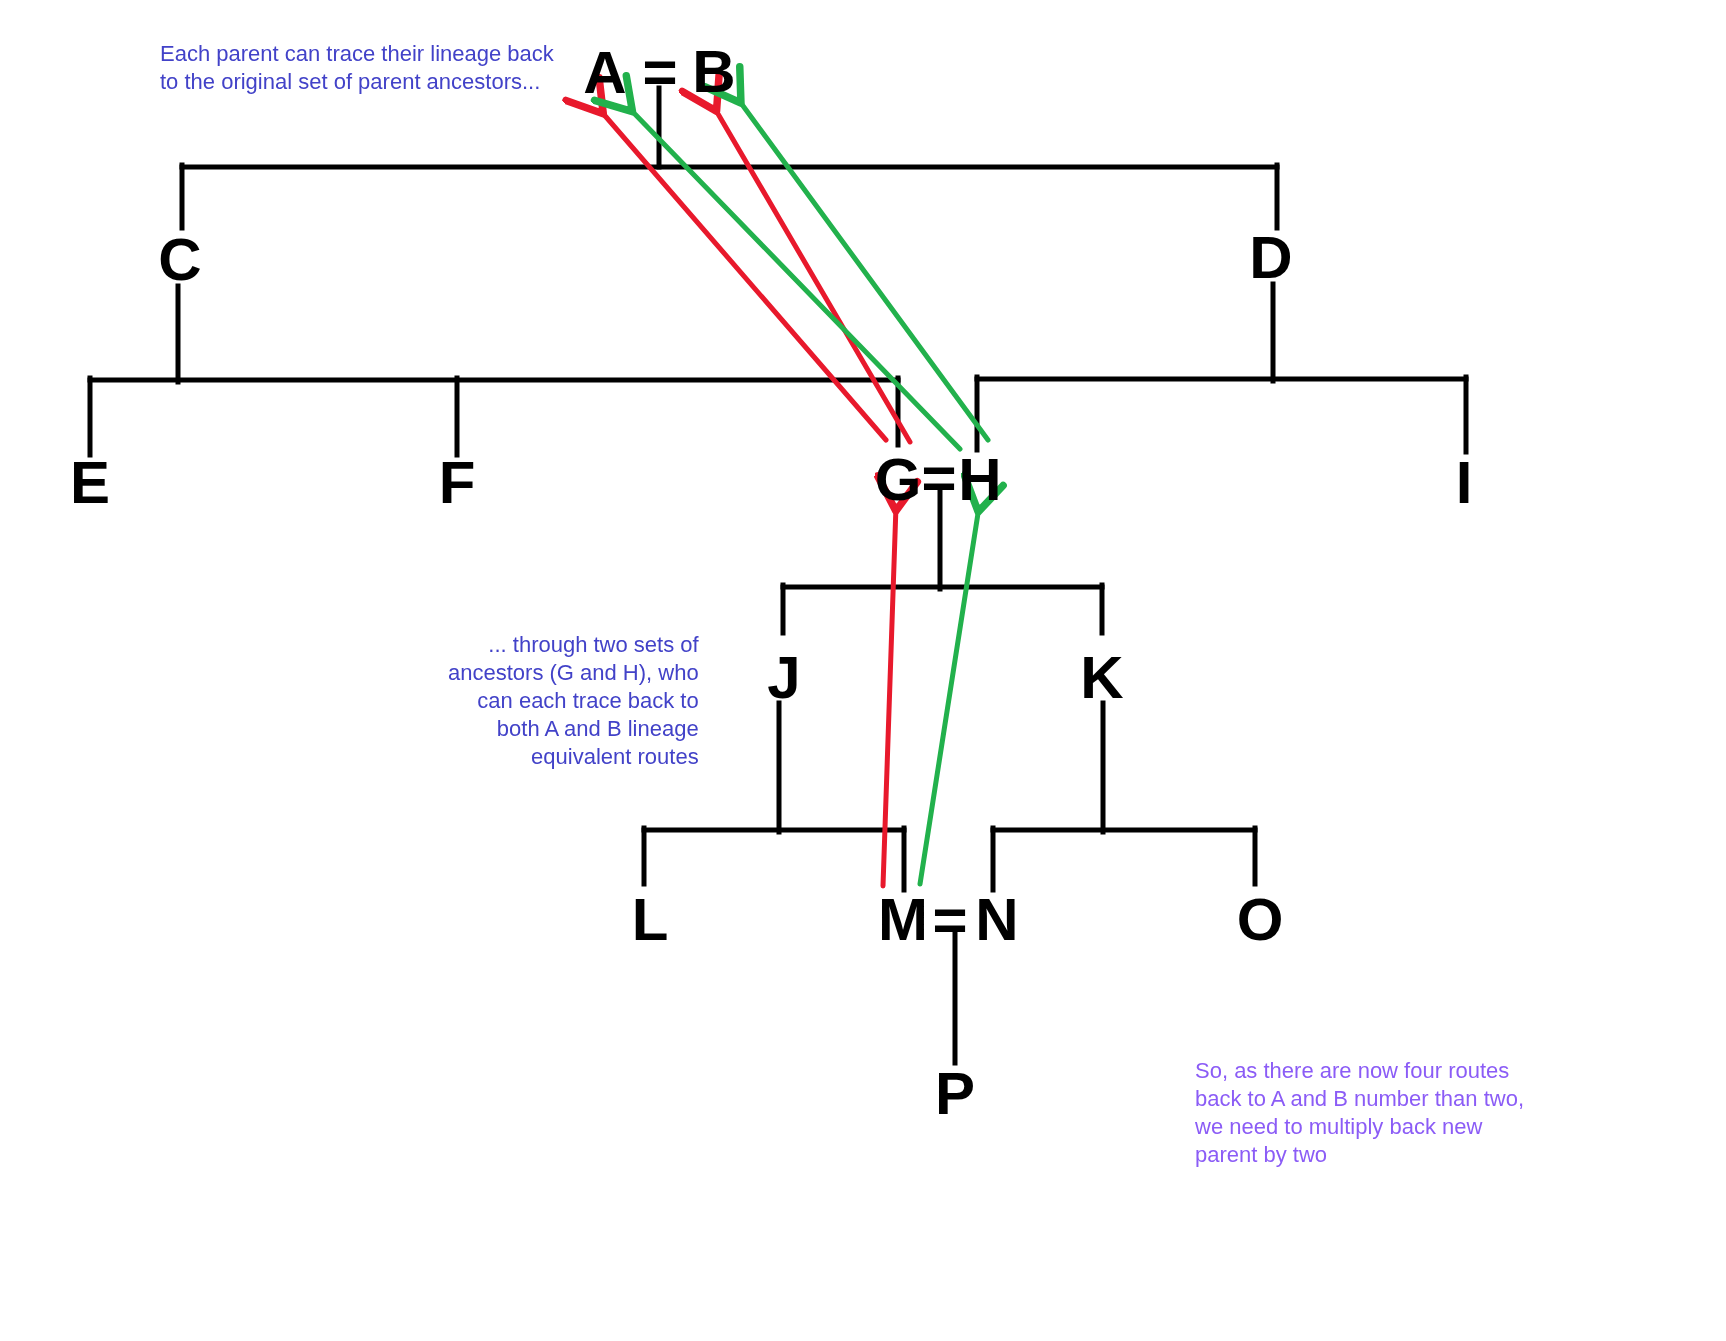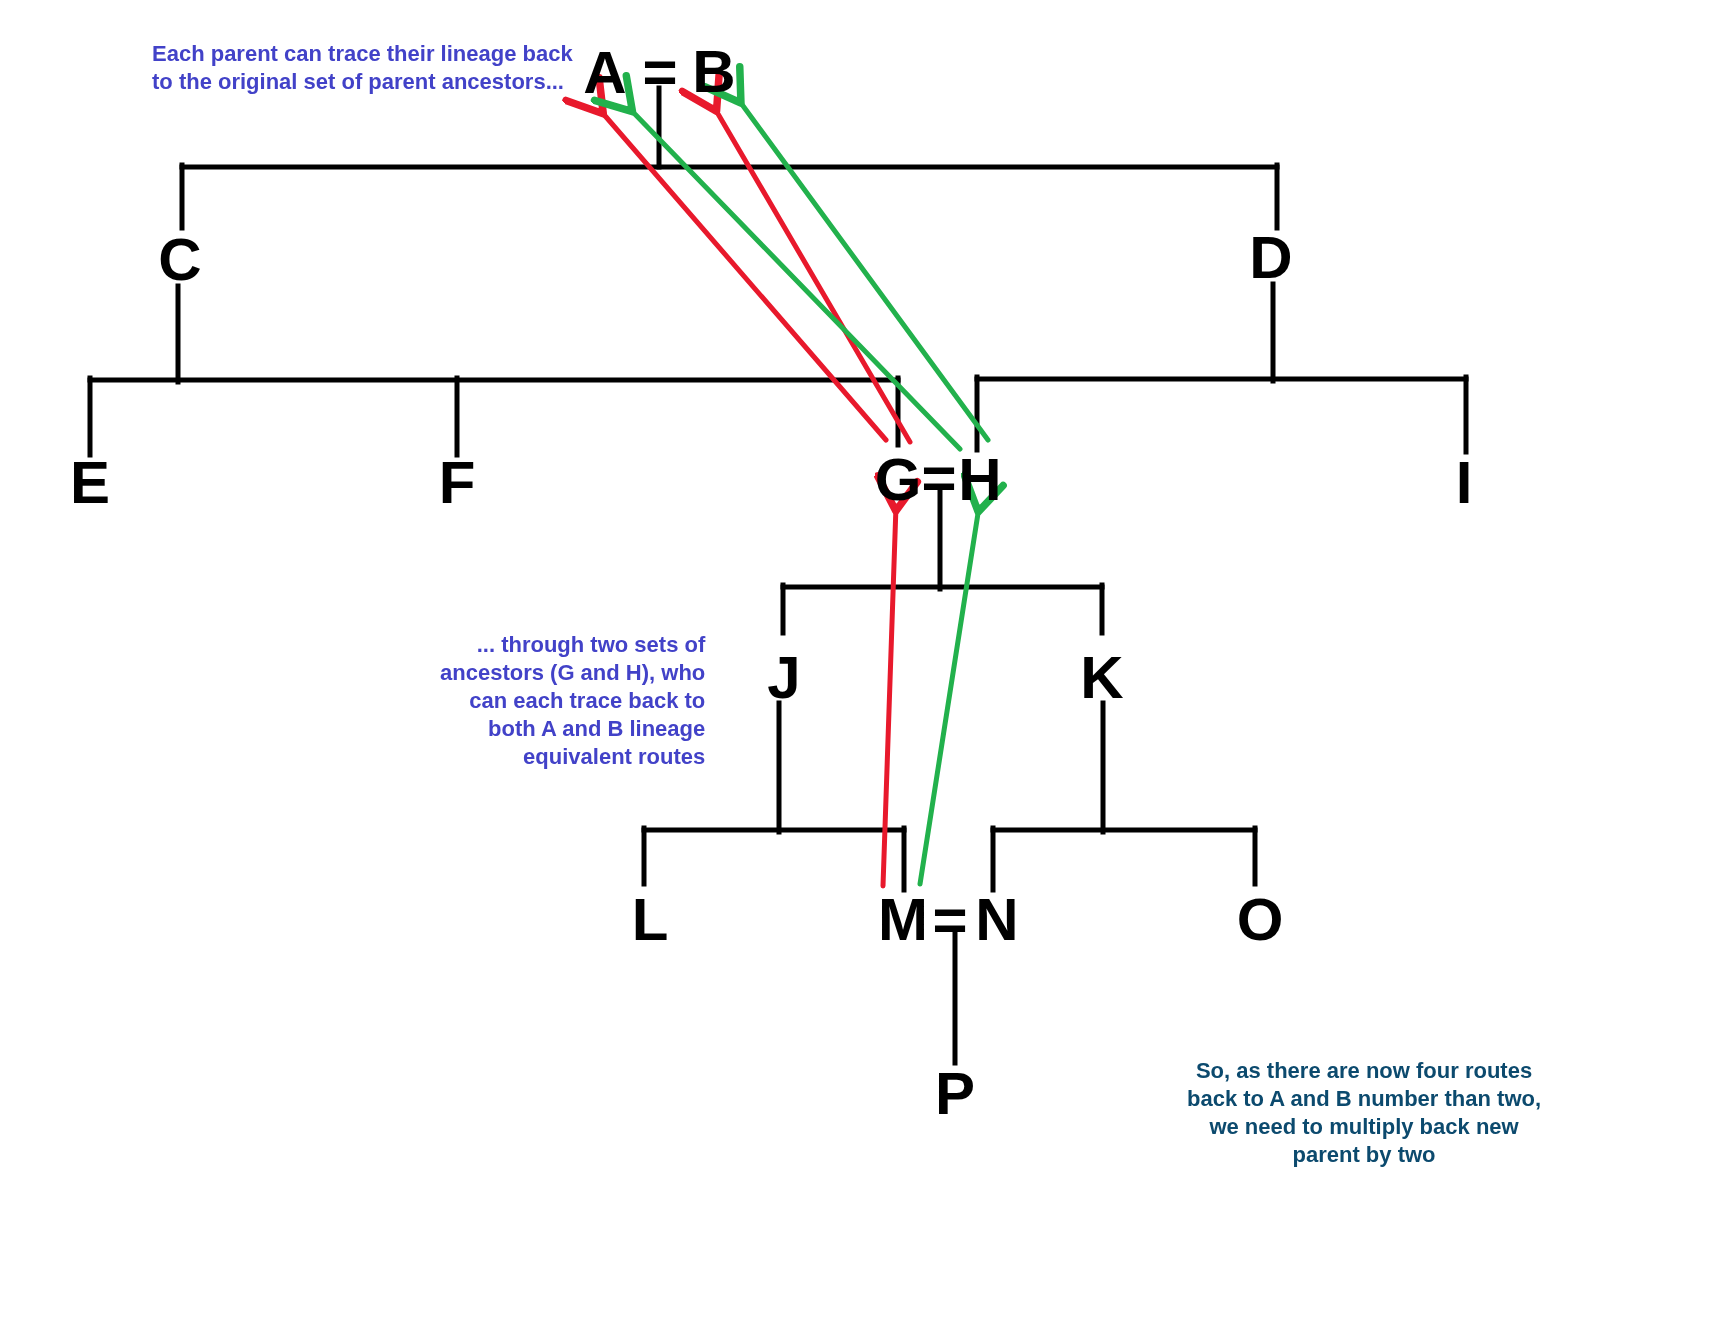--- a/index.html
+++ b/index.html
@@ -16,24 +16,25 @@
     position:absolute;
     transform:translate(-50%,-50%);
     font-weight:bold;
     font-size:60px;
     color:#000;
     line-height:1;
     white-space:nowrap;
   }
   .ann{
     position:absolute;
-    font-weight:bold;
+    font-weight:normal;
     font-size:22px;
     line-height:28px;
     white-space:nowrap;
+    margin-left:8px;
   }
 </style>
 </head>
 <body>
 
 <div id="stage">
 
   <svg id="diagram-svg" width="1726" height="1341" viewBox="0 0 1726 1341">
     <defs>
       <marker id="arrow-red" markerWidth="10" markerHeight="10" refX="1.6" refY="4.5" orient="auto">
@@ -112,20 +113,20 @@
   </div>
 
   <div class="ann" style="left: 440px; top: 631px; color: rgb(66, 66, 200); text-align: right;">
     <div>... through two sets of</div>
     <div>ancestors (G and H), who</div>
     <div>can each trace back to</div>
     <div>both A and B lineage</div>
     <div>equivalent routes</div>
   </div>
 
-  <div class="ann" style="left: 1187px; top: 1057px; color: #0c4a6e; text-align: center;">
+  <div class="ann" style="left: 1187px; top: 1057px; color: #8b5cf6;">
     <div>So, as there are now four routes</div>
     <div>back to A and B number than two,</div>
     <div>we need to multiply back new</div>
     <div>parent by two</div>
   </div>
 
 </div>
 
 </body></html>

